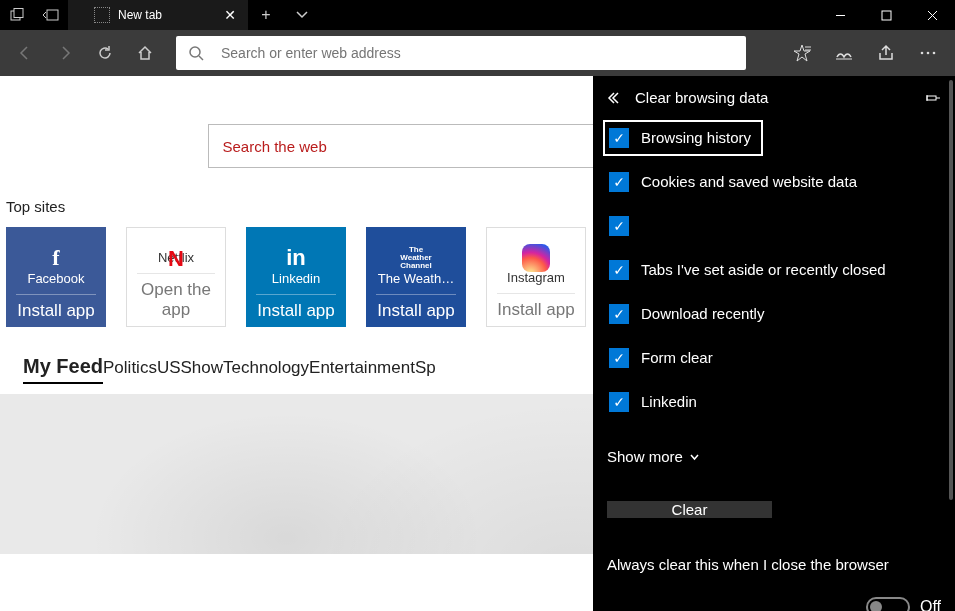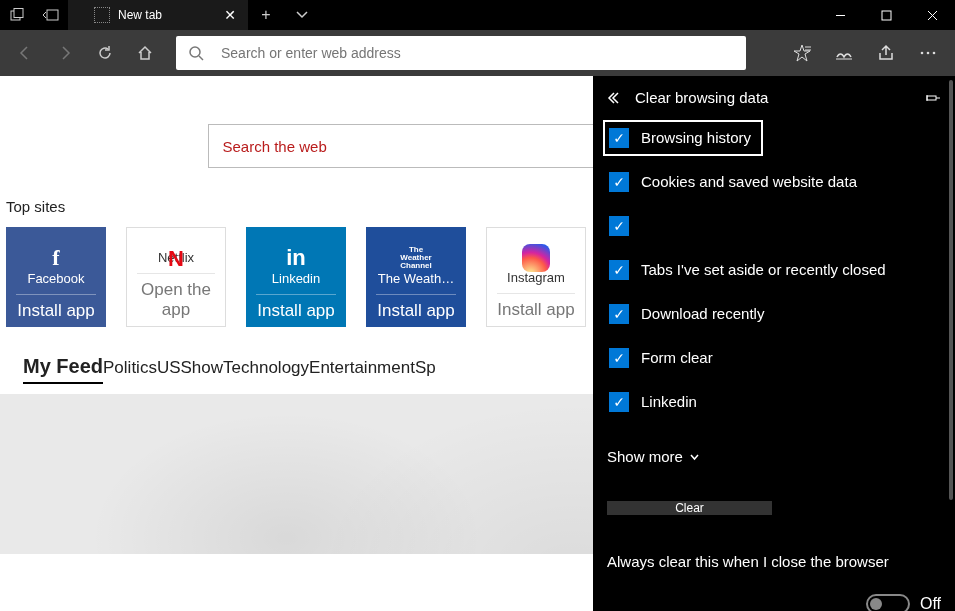--- a/index.html
+++ b/index.html
@@ -61,21 +61,21 @@
 
 .panel { position: absolute; top: 76px; right: 0; width: 362px; height: calc(611px - 76px); background: #000; color: #fff; display: flex; flex-direction: column; }
 .panel-scroll { position: absolute; right: 2px; top: 4px; width: 4px; height: 420px; background: #555; border-radius: 2px; }
 .panel-header { display: flex; align-items: center; height: 46px; padding: 0 14px; gap: 12px; font-size: 15px; }
 .panel-header .pin { margin-left: auto; }
 .panel-body { padding: 4px 14px 0; display: flex; flex-direction: column; gap: 16px; overflow: hidden; }
 .chk-row { display: flex; align-items: center; gap: 12px; font-size: 15px; padding: 4px 2px; }
 .chk-row.focused { outline: 2px solid #fff; outline-offset: 2px; width: fit-content; padding: 4px 8px 4px 2px; }
 .chk { width: 20px; height: 20px; background: #0078d7; display: flex; align-items: center; justify-content: center; color: #fff; font-size: 14px; }
 .show-more { display: flex; align-items: center; gap: 6px; font-size: 15px; margin-top: 16px; }
-.clear-btn { margin-top: 20px; width: 165px; height: 34px; background: #333; color: #fff; border: none; font-size: 12px; }
+.clear-btn { margin-top: 20px; width: 165px; height: 34px; background: #333; color: #fff; border: none; font-size: 15px; }
 .always-label { margin-top: 22px; font-size: 15px; }
 .toggle-row { display: flex; align-items: center; gap: 10px; margin-top: 8px; justify-content: flex-end; }
 .toggle { width: 44px; height: 20px; border: 2px solid #888; border-radius: 20px; position: relative; }
 .toggle .knob { position: absolute; left: 2px; top: 2px; width: 12px; height: 12px; border-radius: 50%; background: #888; }
 
 svg { display: block; }
 </style>
 </head>
 <body>
 

